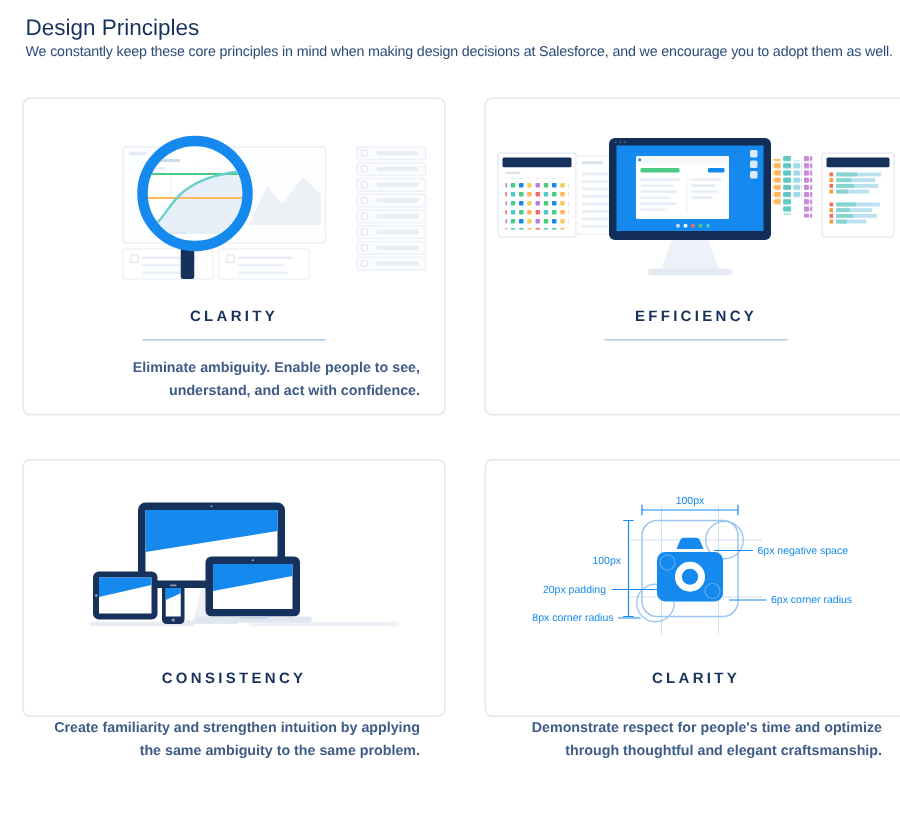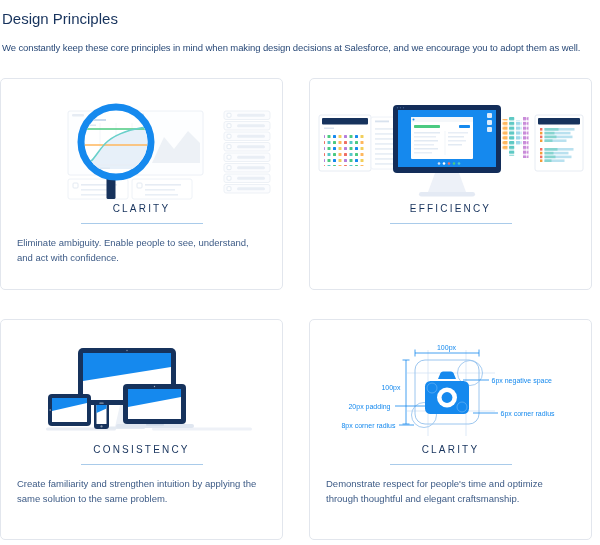--- a/index.html
+++ b/index.html
@@ -1,27 +1,27 @@
 <!DOCTYPE html>
 <html><head>
 <meta charset="utf-8">
 <style>
   html,body{margin:0;padding:0;background:#fff;}
   body{width:600px;height:545px;overflow:hidden;font-family:"Liberation Sans",sans-serif;-webkit-font-smoothing:antialiased;}
-  .page{padding:6px 8px 0 0;}
+  .page{padding:6px 8px 0 15px;}
   .page-title{font-size:15px;font-weight:500;color:#16325c;margin:4px 0 0 2px;}
-  .page-subtitle{font-size:9.5px;letter-spacing:-0.1px;color:#2a4a78;margin:15px 0 0 2px;white-space:nowrap;}
+  .page-subtitle{font-size:9.5px;letter-spacing:-0.1px;color:#2a4a78;margin:2px 0 0 2px;white-space:nowrap;}
   .grid{display:grid;grid-template-columns:1fr 1fr;column-gap:26px;row-gap:29px;margin-top:25px;}
   .card{border:1px solid #e2e6ed;border-radius:5px;background:#fff;height:212px;display:flex;flex-direction:column;align-items:center;box-sizing:border-box;}
-  .card.tall{height:221px;}
+  .card.tall{height:172px;}
   .illus{width:280px;height:108px;margin-top:14px;position:relative;flex:none;}
   .illus svg{display:block;width:280px;height:108px;}
-  .card-title{margin-top:2px;font-size:10px;font-weight:400;letter-spacing:2.2px;color:#16325c;}
+  .card-title{margin-top:18px;font-size:10px;font-weight:700;letter-spacing:2.2px;color:#16325c;}
   .rule{width:122px;height:1px;background:#a9cbea;margin-top:9px;}
-  .card-desc{margin-top:11px;font-size:9.5px;line-height:15px;color:#3d5b86;text-align:left;padding:0 16px;}
+  .card-desc{margin-top:11px;font-size:9.5px;line-height:15px;color:#3d5b86;text-align:right;padding:0 16px;font-weight:bold;}
   .spec-label{position:absolute;font-size:7px;line-height:7px;color:#1589ee;font-weight:500;white-space:nowrap;}
   .sl-width{left:104px;top:10px;width:64px;text-align:center;}
   .sl-height{left:48px;top:50px;width:42px;text-align:right;}
   .sl-padding{left:6px;top:68.5px;width:74px;text-align:right;}
   .sl-corner-l{left:0px;top:87.5px;width:85px;text-align:right;}
   .sl-negspace{left:181px;top:42.5px;width:95px;text-align:left;}
   .sl-corner-r{left:190px;top:75.5px;width:90px;text-align:left;}
 </style>
 </head>
 <body>
@@ -272,21 +272,21 @@
             <rect x="92" y="67" width="15" height="28" rx="3" fill="#16325c"></rect>
             <rect x="97.3" y="68.6" width="4.4" height="1.2" rx="0.6" fill="#ffffff" opacity="0.5"></rect>
             <rect x="94.5" y="71" width="10" height="19" fill="#ffffff"></rect>
             <polygon points="94.5,71 104.5,71 104.5,74.5 94.5,79" fill="#1589ee"></polygon>
             <circle cx="99.5" cy="92.4" r="1.1" fill="#ffffff" opacity="0.5"></circle>
           </g>
         </svg>
       </div>
       <div class="card-title">CONSISTENCY</div>
       <div class="rule"></div>
-      <div class="card-desc">Create familiarity and strengthen intuition by applying the same solution to the same problem.</div>
+      <div class="card-desc">Create familiarity and strengthen intuition by applying the same ambiguity to the same problem.</div>
     </div>
 
     <div class="card tall">
       <div class="illus">
         <svg viewBox="0 0 280 108">
 
           <line x1="117" y1="16" x2="117" y2="102" stroke="#cfe0f3" stroke-width="0.7"></line>
           <line x1="155" y1="16" x2="155" y2="102" stroke="#cfe0f3" stroke-width="0.7"></line>
           <line x1="96" y1="39" x2="184" y2="39" stroke="#cfe0f3" stroke-width="0.7"></line>
           <line x1="96" y1="77" x2="184" y2="77" stroke="#cfe0f3" stroke-width="0.7"></line>

